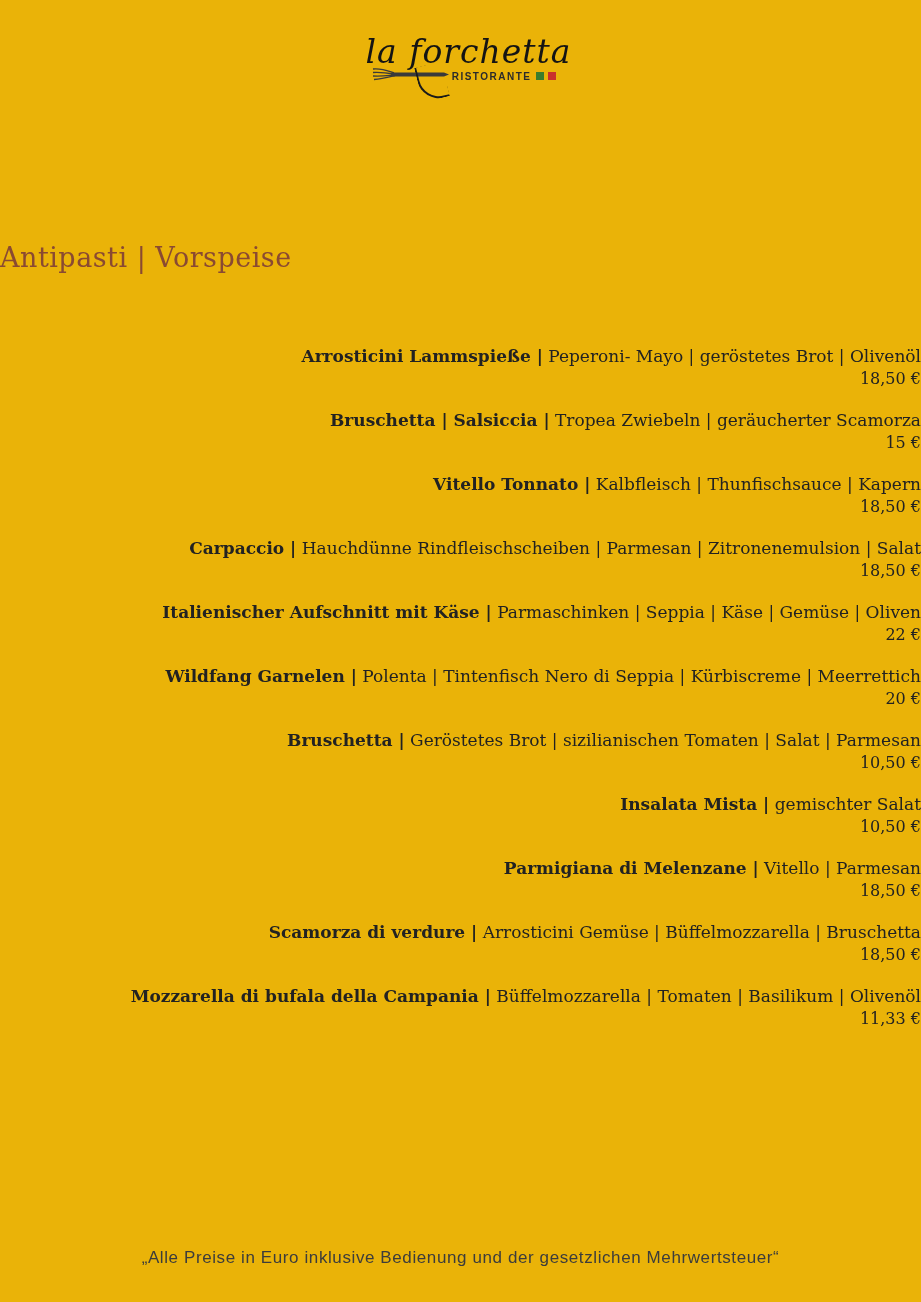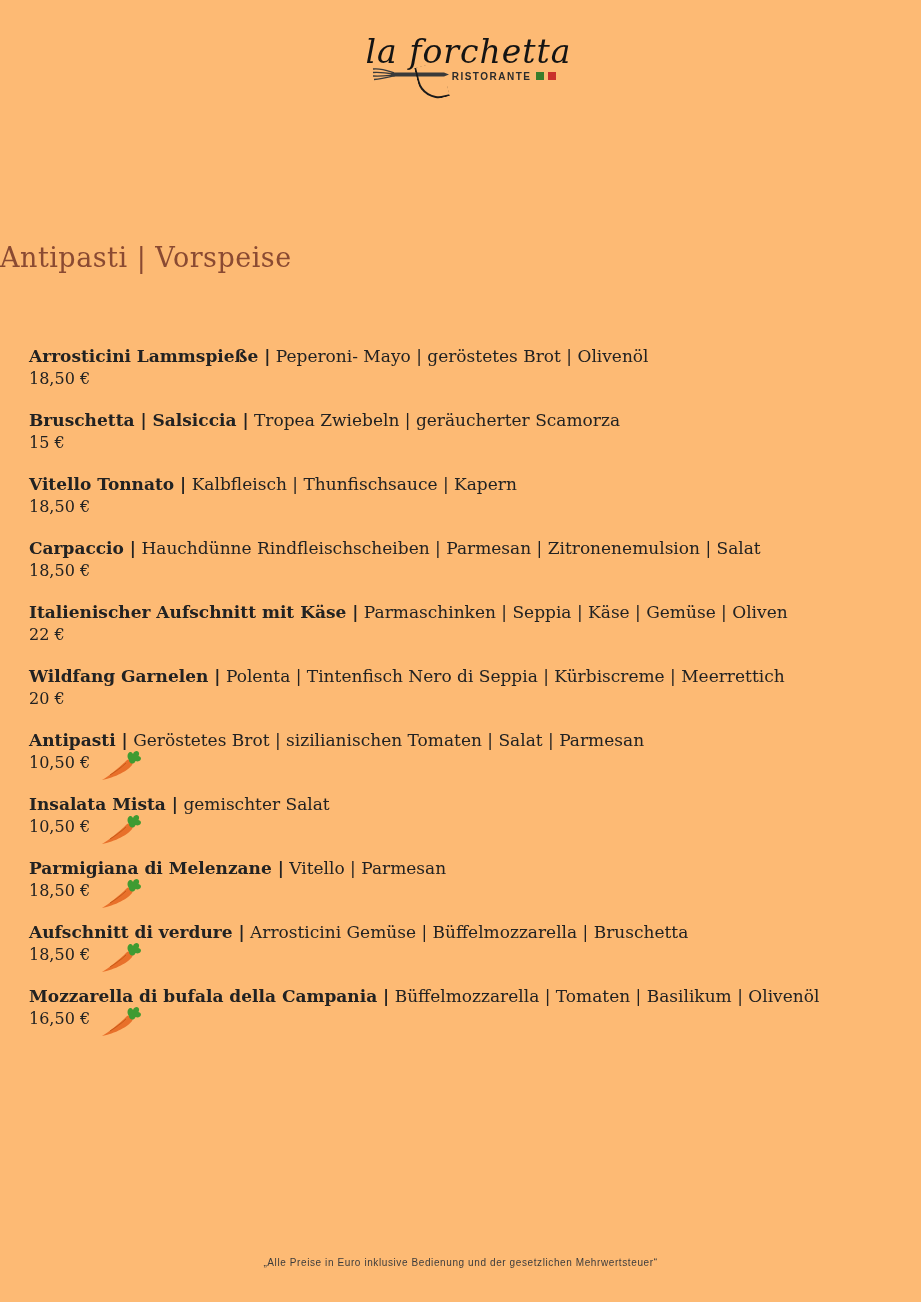--- a/index.html
+++ b/index.html
@@ -1,20 +1,20 @@
 <!DOCTYPE html>
 <html style="--title-color: #8a4a32; --carrot-body: #e8702a; --carrot-leaf: #3f9b32;"><head>
 <meta charset="utf-8">
 <style>
   html,body{margin:0;padding:0;background:#ffffff;}
   .page{
     position:relative;
     width:921px;height:1302px;
     margin:0 auto;
-    background:#fdba74;
+    background:#eab308;
     font-family:"DejaVu Serif", serif;
     color:#1f1f1f;
     overflow:hidden;
   }
   
   .logo-wrap{padding-top:34px;display:flex;justify-content:center;}
   .logo{width:190px;position:relative;}
   .logo-script{
     font-family:"DejaVu Serif", serif;
     font-style:italic;
@@ -46,41 +46,41 @@
     margin-top:152px;
     text-align:left;
     font-size:27px;
     line-height:40px;
     font-weight:normal;
     letter-spacing:0.5px;
     color:var(--title-color,#8a4a32);
   }
   
   .menu{margin-top:68px;}
-  .menu-item{text-align:left;margin-bottom:21px;padding-left:29px;}
+  .menu-item{text-align:right;margin-bottom:21px;}
   .item-line{font-size:17px;line-height:21px;color:#222222;}
   .item-name{font-weight:bold;}
   .item-desc{font-weight:normal;}
   .price-line{
     font-size:16px;line-height:21px;margin-top:1px;color:#222222;
     position:relative;
     text-decoration:underline;
   }
   .price-wrap{position:relative;display:inline-block;}
   .carrot{
     position:absolute;left:100%;top:-2px;margin-left:10px;
     width:42px;height:32px;pointer-events:none;
   }
   .carrot svg{display:block;}
   
   .footer{
     position:absolute;left:0;right:0;bottom:34px;
     text-align:center;
     font-family:"Liberation Sans", sans-serif;
-    font-size:10px;letter-spacing:0.6px;
+    font-size:17px;letter-spacing:0.6px;
     color:#3c3c3c;
   }
 </style>
 </head>
 <body>
 
 <div class="page">
 
   <div class="logo-wrap">
     <div class="logo">
@@ -181,21 +181,21 @@
       <div class="price-line">
         <span class="price-wrap">
           <span>20 €</span>
           
         </span>
       </div>
     </div>
 
     <div class="menu-item">
       <div class="item-line">
-        <span class="item-name">Antipasti |</span>
+        <span class="item-name">Bruschetta |</span>
         <span class="item-desc">Geröstetes Brot | sizilianischen Tomaten | Salat | Parmesan</span>
       </div>
       <div class="price-line">
         <span class="price-wrap">
           <span>10,50 €</span>
           <span class="carrot">
             <svg width="42" height="32" viewBox="0 0 42 32">
               <path d="M2 30 C 9 26, 20 17, 26 11 C 29 8, 34 10, 32.5 14 C 30 20, 14 28, 2 30 Z" fill="var(--carrot-body,#e8702a)"></path>
               <path d="M10 25 C 15 22, 22 17, 26 13" stroke="#c85a18" stroke-width="1" fill="none"></path>
               <path d="M29 10 C 25 5, 30 -1, 33 4 C 35 -1, 41 1, 38.5 6 C 43 7, 41 13, 35.5 11 C 34 15, 29 14, 29 10 Z" fill="var(--carrot-leaf,#3f9b32)"></path>
@@ -238,21 +238,21 @@
               <path d="M10 25 C 15 22, 22 17, 26 13" stroke="#c85a18" stroke-width="1" fill="none"></path>
               <path d="M29 10 C 25 5, 30 -1, 33 4 C 35 -1, 41 1, 38.5 6 C 43 7, 41 13, 35.5 11 C 34 15, 29 14, 29 10 Z" fill="var(--carrot-leaf,#3f9b32)"></path>
             </svg>
           </span>
         </span>
       </div>
     </div>
 
     <div class="menu-item">
       <div class="item-line">
-        <span class="item-name">Aufschnitt di verdure |</span>
+        <span class="item-name">Scamorza di verdure |</span>
         <span class="item-desc">Arrosticini Gemüse | Büffelmozzarella | Bruschetta</span>
       </div>
       <div class="price-line">
         <span class="price-wrap">
           <span>18,50 €</span>
           <span class="carrot">
             <svg width="42" height="32" viewBox="0 0 42 32">
               <path d="M2 30 C 9 26, 20 17, 26 11 C 29 8, 34 10, 32.5 14 C 30 20, 14 28, 2 30 Z" fill="var(--carrot-body,#e8702a)"></path>
               <path d="M10 25 C 15 22, 22 17, 26 13" stroke="#c85a18" stroke-width="1" fill="none"></path>
               <path d="M29 10 C 25 5, 30 -1, 33 4 C 35 -1, 41 1, 38.5 6 C 43 7, 41 13, 35.5 11 C 34 15, 29 14, 29 10 Z" fill="var(--carrot-leaf,#3f9b32)"></path>
@@ -262,21 +262,21 @@
       </div>
     </div>
 
     <div class="menu-item">
       <div class="item-line">
         <span class="item-name">Mozzarella di bufala della Campania |</span>
         <span class="item-desc">Büffelmozzarella | Tomaten | Basilikum | Olivenöl</span>
       </div>
       <div class="price-line">
         <span class="price-wrap">
-          <span>16,50 €</span>
+          <span>11,33 €</span>
           <span class="carrot">
             <svg width="42" height="32" viewBox="0 0 42 32">
               <path d="M2 30 C 9 26, 20 17, 26 11 C 29 8, 34 10, 32.5 14 C 30 20, 14 28, 2 30 Z" fill="var(--carrot-body,#e8702a)"></path>
               <path d="M10 25 C 15 22, 22 17, 26 13" stroke="#c85a18" stroke-width="1" fill="none"></path>
               <path d="M29 10 C 25 5, 30 -1, 33 4 C 35 -1, 41 1, 38.5 6 C 43 7, 41 13, 35.5 11 C 34 15, 29 14, 29 10 Z" fill="var(--carrot-leaf,#3f9b32)"></path>
             </svg>
           </span>
         </span>
       </div>
     </div>

